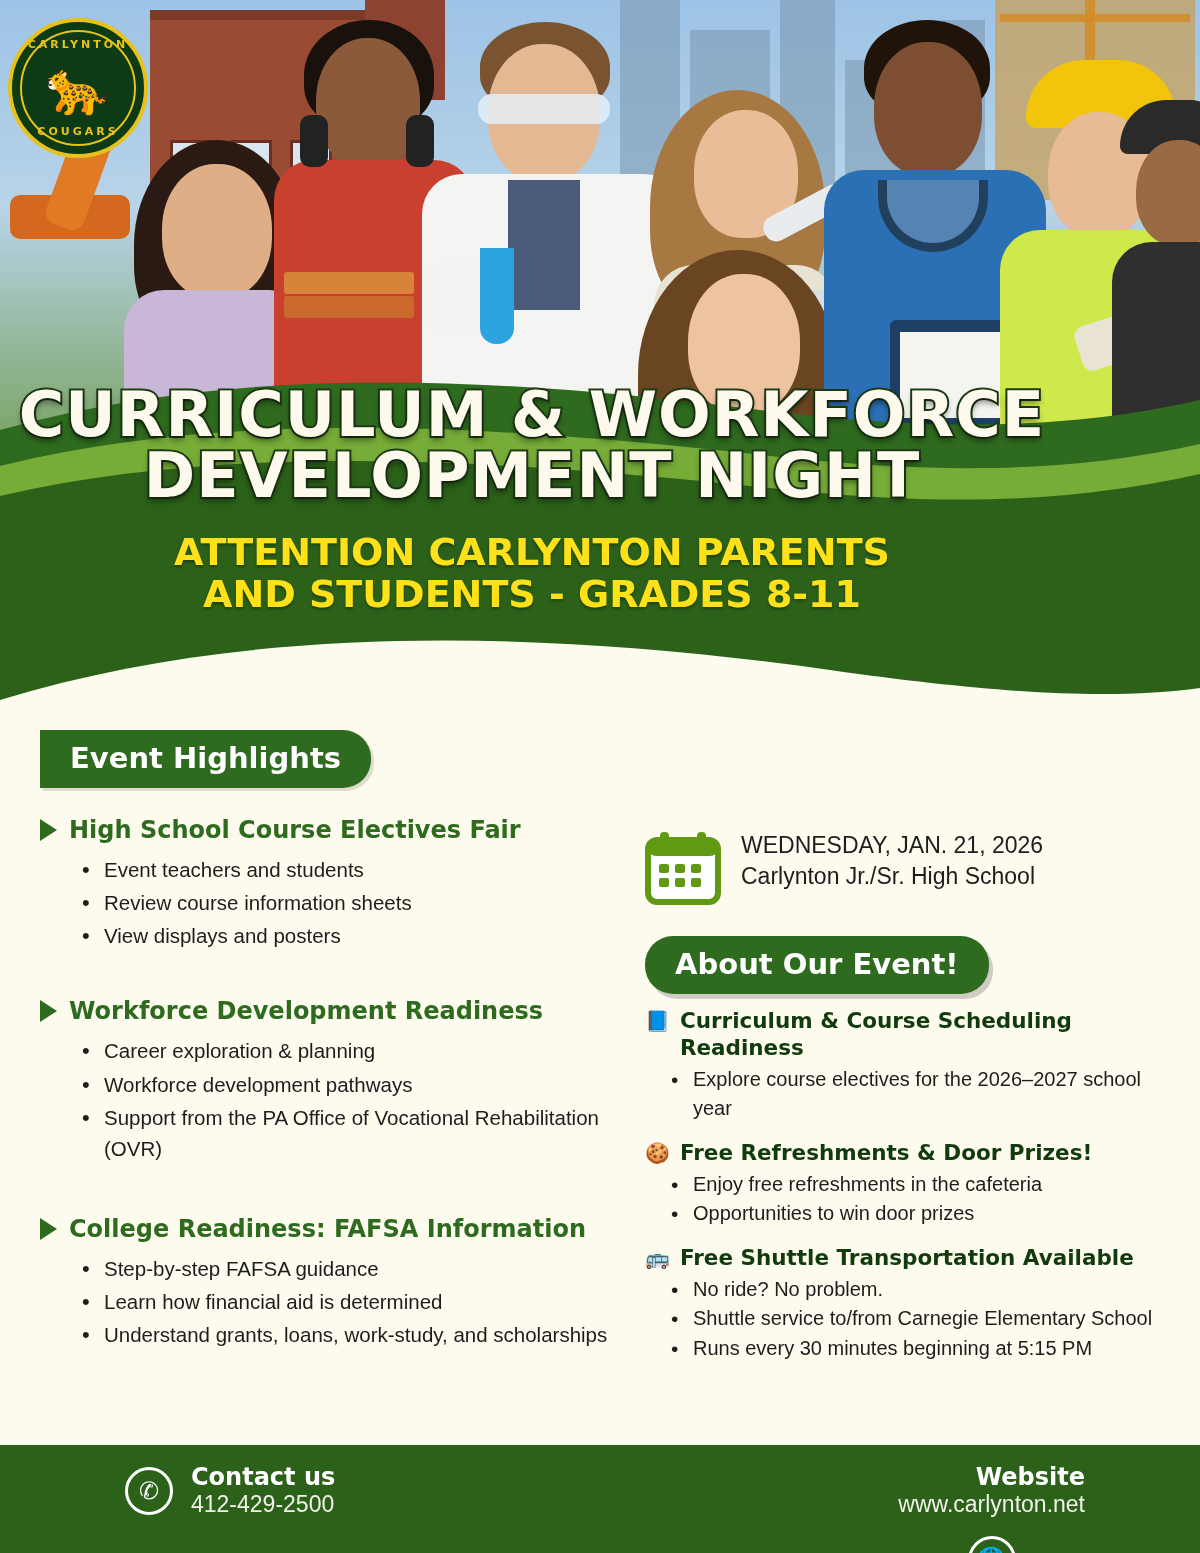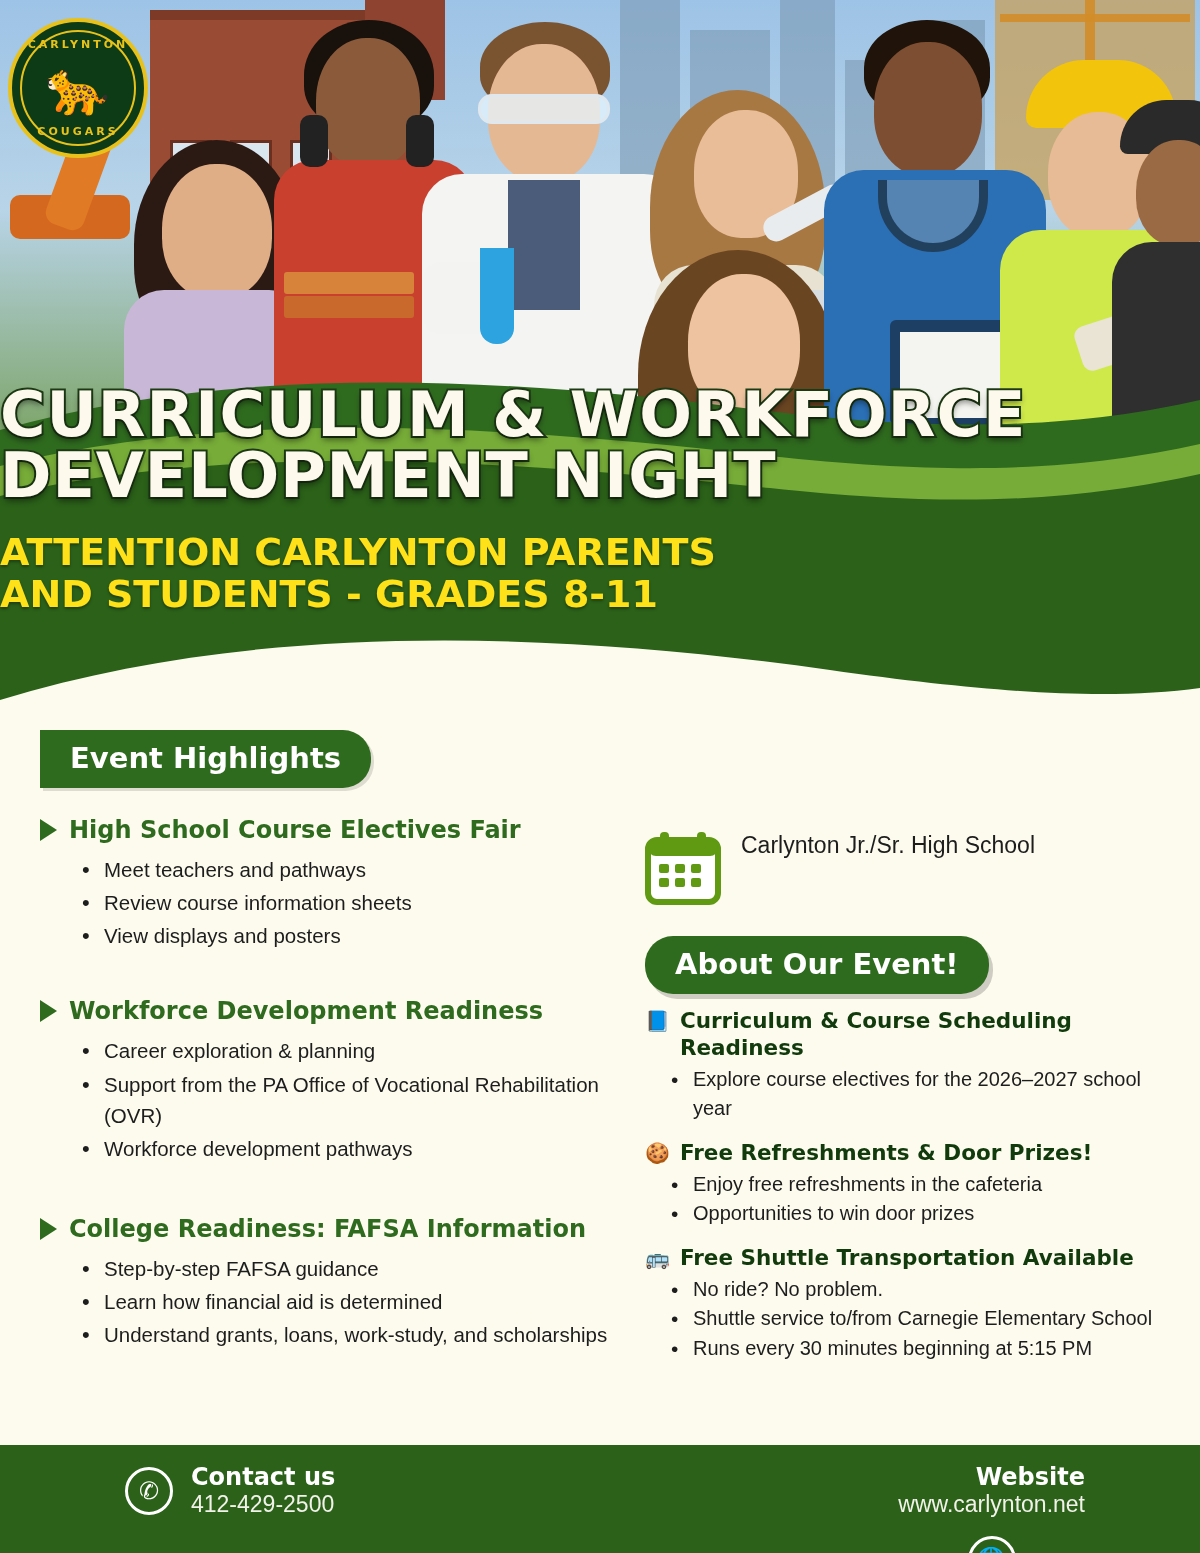--- a/index.html
+++ b/index.html
@@ -75,20 +75,21 @@
     top: 370px; left: 0;
     width: 1200px; height: 380px;
     overflow: visible;
     pointer-events: none;
   }
 
   
   .title-block {
     position: absolute;
     top: 385px; left: 0; width: 1064px;
+    text-align: center;
     z-index: 12;
   }
   .main-title {
     font-size: 62px;
     font-weight: 900;
     color: #fdf9ec;
     letter-spacing: 1px;
     line-height: 0.98;
     text-transform: uppercase;
     -webkit-text-stroke: 4px #1d3b14;
@@ -416,33 +417,33 @@
 <div class="content">
 
   <div class="col-left">
     <div class="pill" style="margin-left:0;">Event Highlights</div>
 
     <div class="sec-head">
       <span class="arrow"></span>
       <span class="sec-title">High School Course Electives Fair</span>
     </div>
     <ul class="bullets">
-      <li>Meet teachers and pathways</li>
+      <li>Event teachers and students</li>
       <li>Review course information sheets</li>
       <li>View displays and posters</li>
     </ul>
 
     <div class="sec-head" style="margin-top:46px;">
       <span class="arrow"></span>
       <span class="sec-title">Workforce Development Readiness</span>
     </div>
     <ul class="bullets">
       <li>Career exploration &amp; planning</li>
+      <li>Workforce development pathways</li>
       <li>Support from the PA Office of Vocational Rehabilitation (OVR)</li>
-      <li>Workforce development pathways</li>
     </ul>
 
     <div class="sec-head" style="margin-top:51px;">
       <span class="arrow"></span>
       <span class="sec-title">College Readiness: FAFSA Information</span>
     </div>
     <ul class="bullets">
       <li>Step-by-step FAFSA guidance</li>
       <li>Learn how financial aid is determined</li>
       <li>Understand grants, loans, work-study, and scholarships</li>
@@ -462,20 +463,21 @@
             <rect x="14" y="34" width="10" height="9" rx="2"></rect>
             <rect x="30" y="34" width="10" height="9" rx="2"></rect>
             <rect x="46" y="34" width="10" height="9" rx="2"></rect>
             <rect x="14" y="48" width="10" height="9" rx="2"></rect>
             <rect x="30" y="48" width="10" height="9" rx="2"></rect>
             <rect x="46" y="48" width="10" height="9" rx="2"></rect>
           </g>
         </svg>
       </div>
       <div class="date-lines">
+        <div>WEDNESDAY, JAN. 21, 2026</div>
         <div>Carlynton Jr./Sr. High School</div>
       </div>
     </div>
 
     <div class="pill pill-round">About Our Event!</div>
 
     <div class="about-list">
 
       <div class="about-item">
         <div class="about-head">

